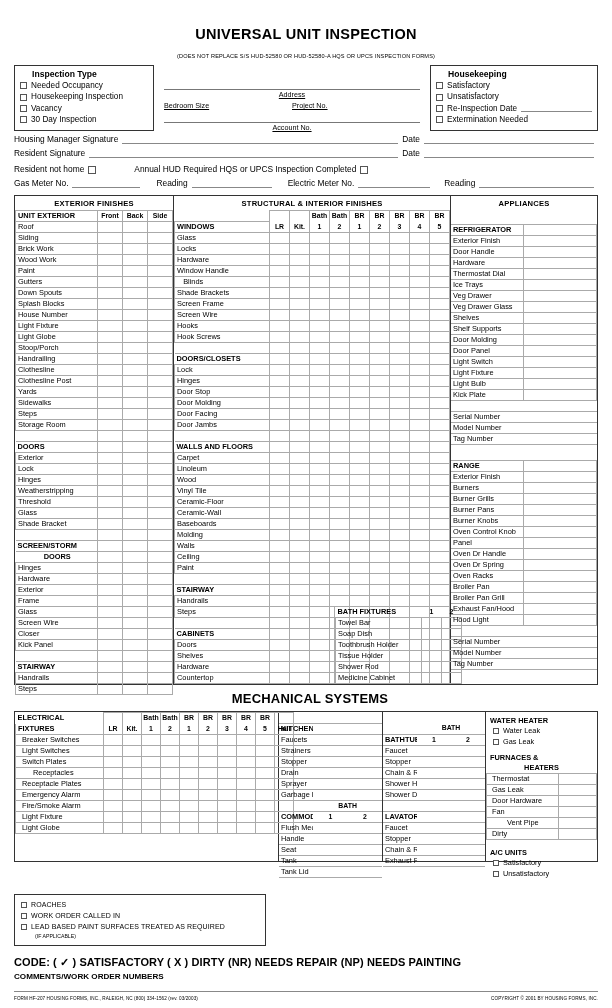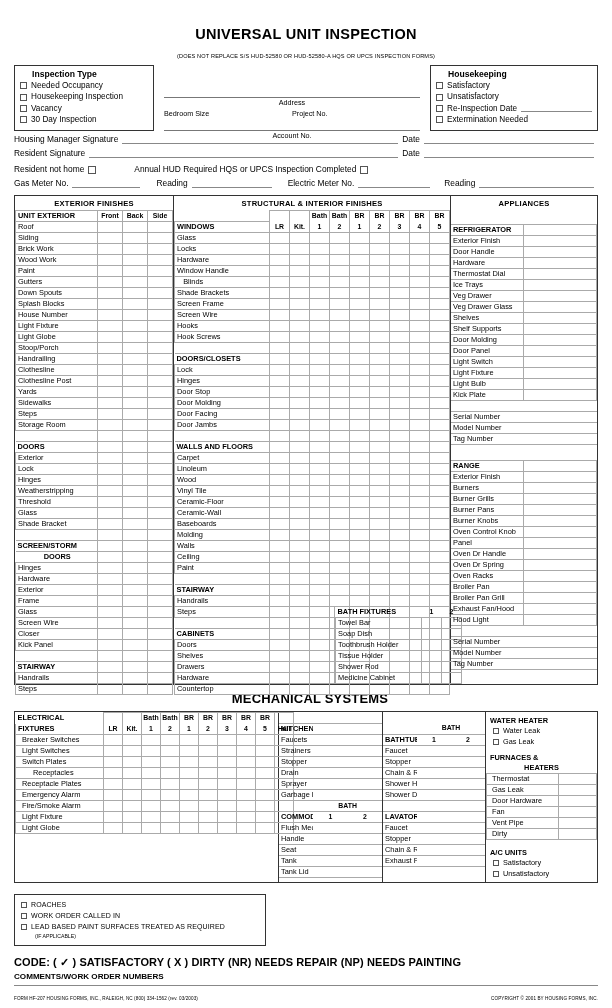--- a/index.html
+++ b/index.html
@@ -42,21 +42,21 @@
   .box-hk   { right: 0; top: 0; width: 168px; }
   .box-title { font-size: 8.6px; font-weight: bold; padding-left: 12px; margin-bottom: 1px; }
   .ck-row { display: flex; align-items: center; font-size: 8.2px; line-height: 11.4px; }
   .ckbox {
     width: 7px; height: 7px; border: 1px solid #555;
     display: inline-block; margin-right: 4px; flex: none; background: #fff;
   }
   .hk-line { flex: 1; border-bottom: 1px solid #888; margin-left: 4px; height: 7px; }
 
   
-  .addr-wrap { position: absolute; left: 150px; right: 178px; top: 20px; }
+  .addr-wrap { position: absolute; left: 150px; right: 178px; top: 12px; text-decoration: underline; }
   .fld { position: relative; margin-bottom: 2px; }
   .fld .rule { border-bottom: 1px solid #777; height: 13px; }
   .fld .cap { text-align: center; font-size: 7.2px; line-height: 9px; }
   .fld2 { display: flex; gap: 0; }
   .fld2 > div { flex: 1; }
   .fld2 .cap { font-size: 7.2px; }
 
   
   .sigs { margin: 3px 14px 0 14px; font-size: 8.4px; }
   .sig-row { display: flex; align-items: flex-end; height: 14px; }
@@ -122,21 +122,21 @@
 
   
   .mech-title {
     text-align: center; font-weight: bold; font-size: 13px;
     margin: 6px 0 5px 8px; letter-spacing: .2px;
   }
   .mech {
     margin: 0 14px;
     border: 1px solid #333;
     display: flex;
-    height: 172px;
+    height: 151px;
   }
   .m1 { width: 264px; border-right: 1px solid #333; position: relative; }
   .m2 { width: 110px; border-right: 1px solid #333; position: relative; }
   .m3 { width: 109px; border-right: 1px solid #333; position: relative; }
   .m4 { flex: 1; position: relative; }
 
   .me-name { width: 88px; }
   .me-c { width: 19px; }
 
   .ks-name { width: 82px; }
@@ -159,21 +159,21 @@
   .sub-note { font-size: 5.2px; padding-left: 15px; line-height: 8px; }
 
   
   .code-line {
     position: absolute; left: 14px; top: 930px;
     font-size: 11px; font-weight: bold; letter-spacing: .1px;
   }
   .cw-line {
     position: absolute; left: 14px; right: 14px; top: 946px;
     font-size: 8.1px; font-weight: bold;
-    border-bottom: 1px solid #888; padding-bottom: 4px;
+    border-bottom: 1px solid #888; padding-bottom: 10px;
   }
   .foot-l { position: absolute; left: 14px; top: 970px; font-size: 4.6px; letter-spacing: .1px; }
   .foot-r { position: absolute; right: 14px; top: 970px; font-size: 4.6px; letter-spacing: .1px; }
 </style>
 </head>
 <body>
 
 <div class="page">
 
   <div class="title">UNIVERSAL UNIT INSPECTION</div>
@@ -1032,32 +1032,20 @@
               <td class="tm-c"></td>
               <td class="tm-c"></td>
               <td class="tm-c"></td>
               <td class="tm-c"></td>
               <td class="tm-c"></td>
               <td class="tm-c"></td>
               <td class="tm-c"></td>
             </tr>
             <tr>
               <td class="tm-name">Shelves</td>
-              <td class="tm-c"></td>
-              <td class="tm-c"></td>
-              <td class="tm-c"></td>
-              <td class="tm-c"></td>
-              <td class="tm-c"></td>
-              <td class="tm-c"></td>
-              <td class="tm-c"></td>
-              <td class="tm-c"></td>
-              <td class="tm-c"></td>
-            </tr>
-            <tr>
-              <td class="tm-name">Drawers</td>
               <td class="tm-c"></td>
               <td class="tm-c"></td>
               <td class="tm-c"></td>
               <td class="tm-c"></td>
               <td class="tm-c"></td>
               <td class="tm-c"></td>
               <td class="tm-c"></td>
               <td class="tm-c"></td>
               <td class="tm-c"></td>
             </tr>
@@ -1620,21 +1608,21 @@
             </tr>
             <tr>
               <td style="width:72px;padding-left:5px">Door Hardware</td>
               <td style="width:38px"></td>
             </tr>
             <tr>
               <td style="width:72px;padding-left:5px">Fan</td>
               <td style="width:38px"></td>
             </tr>
             <tr>
-              <td style="width:72px;padding-left:5px">Vent Pipe</td>
+              <td style="width:72px;padding-left:20px">Vent Pipe</td>
               <td style="width:38px"></td>
             </tr>
             <tr>
               <td style="width:72px;padding-left:5px">Dirty</td>
               <td style="width:38px"></td>
             </tr>
           </tbody>
         </table>
       <div class="wh-list">
         <div style="height:4px"></div>

